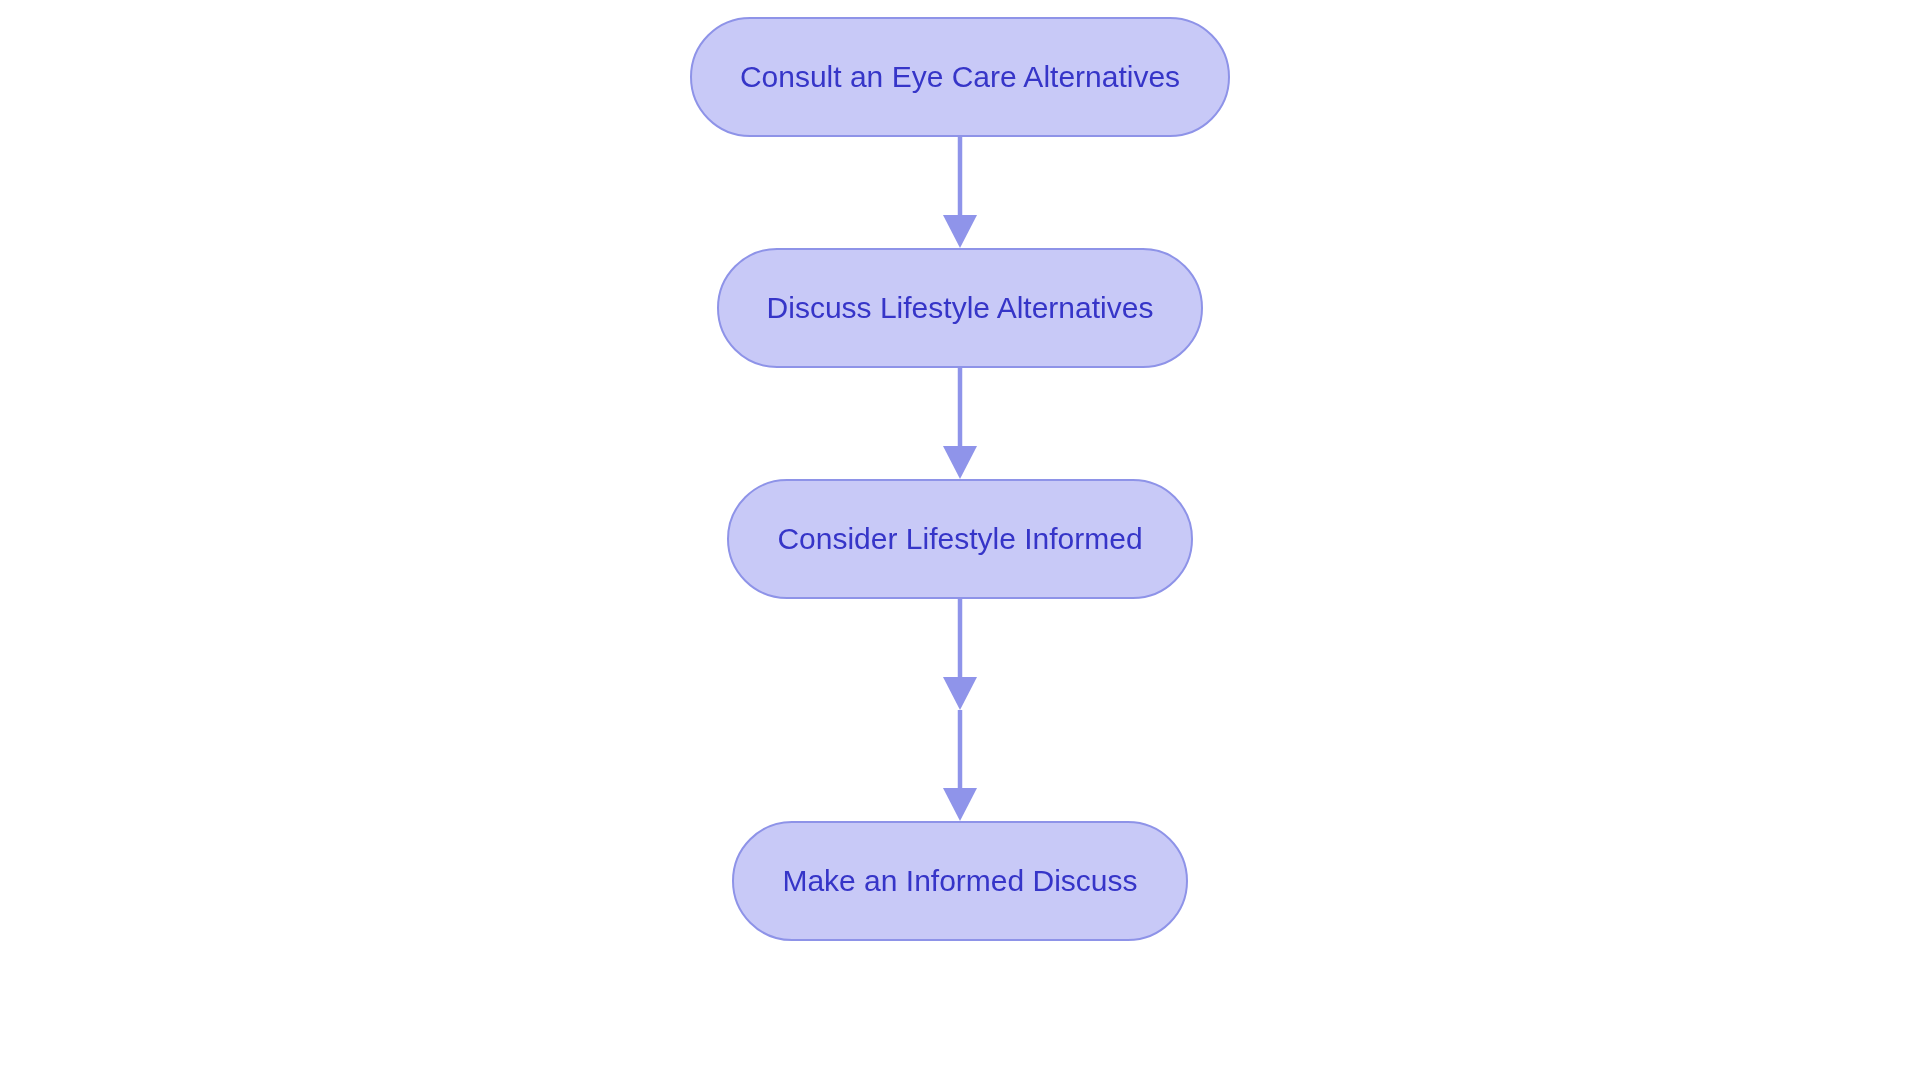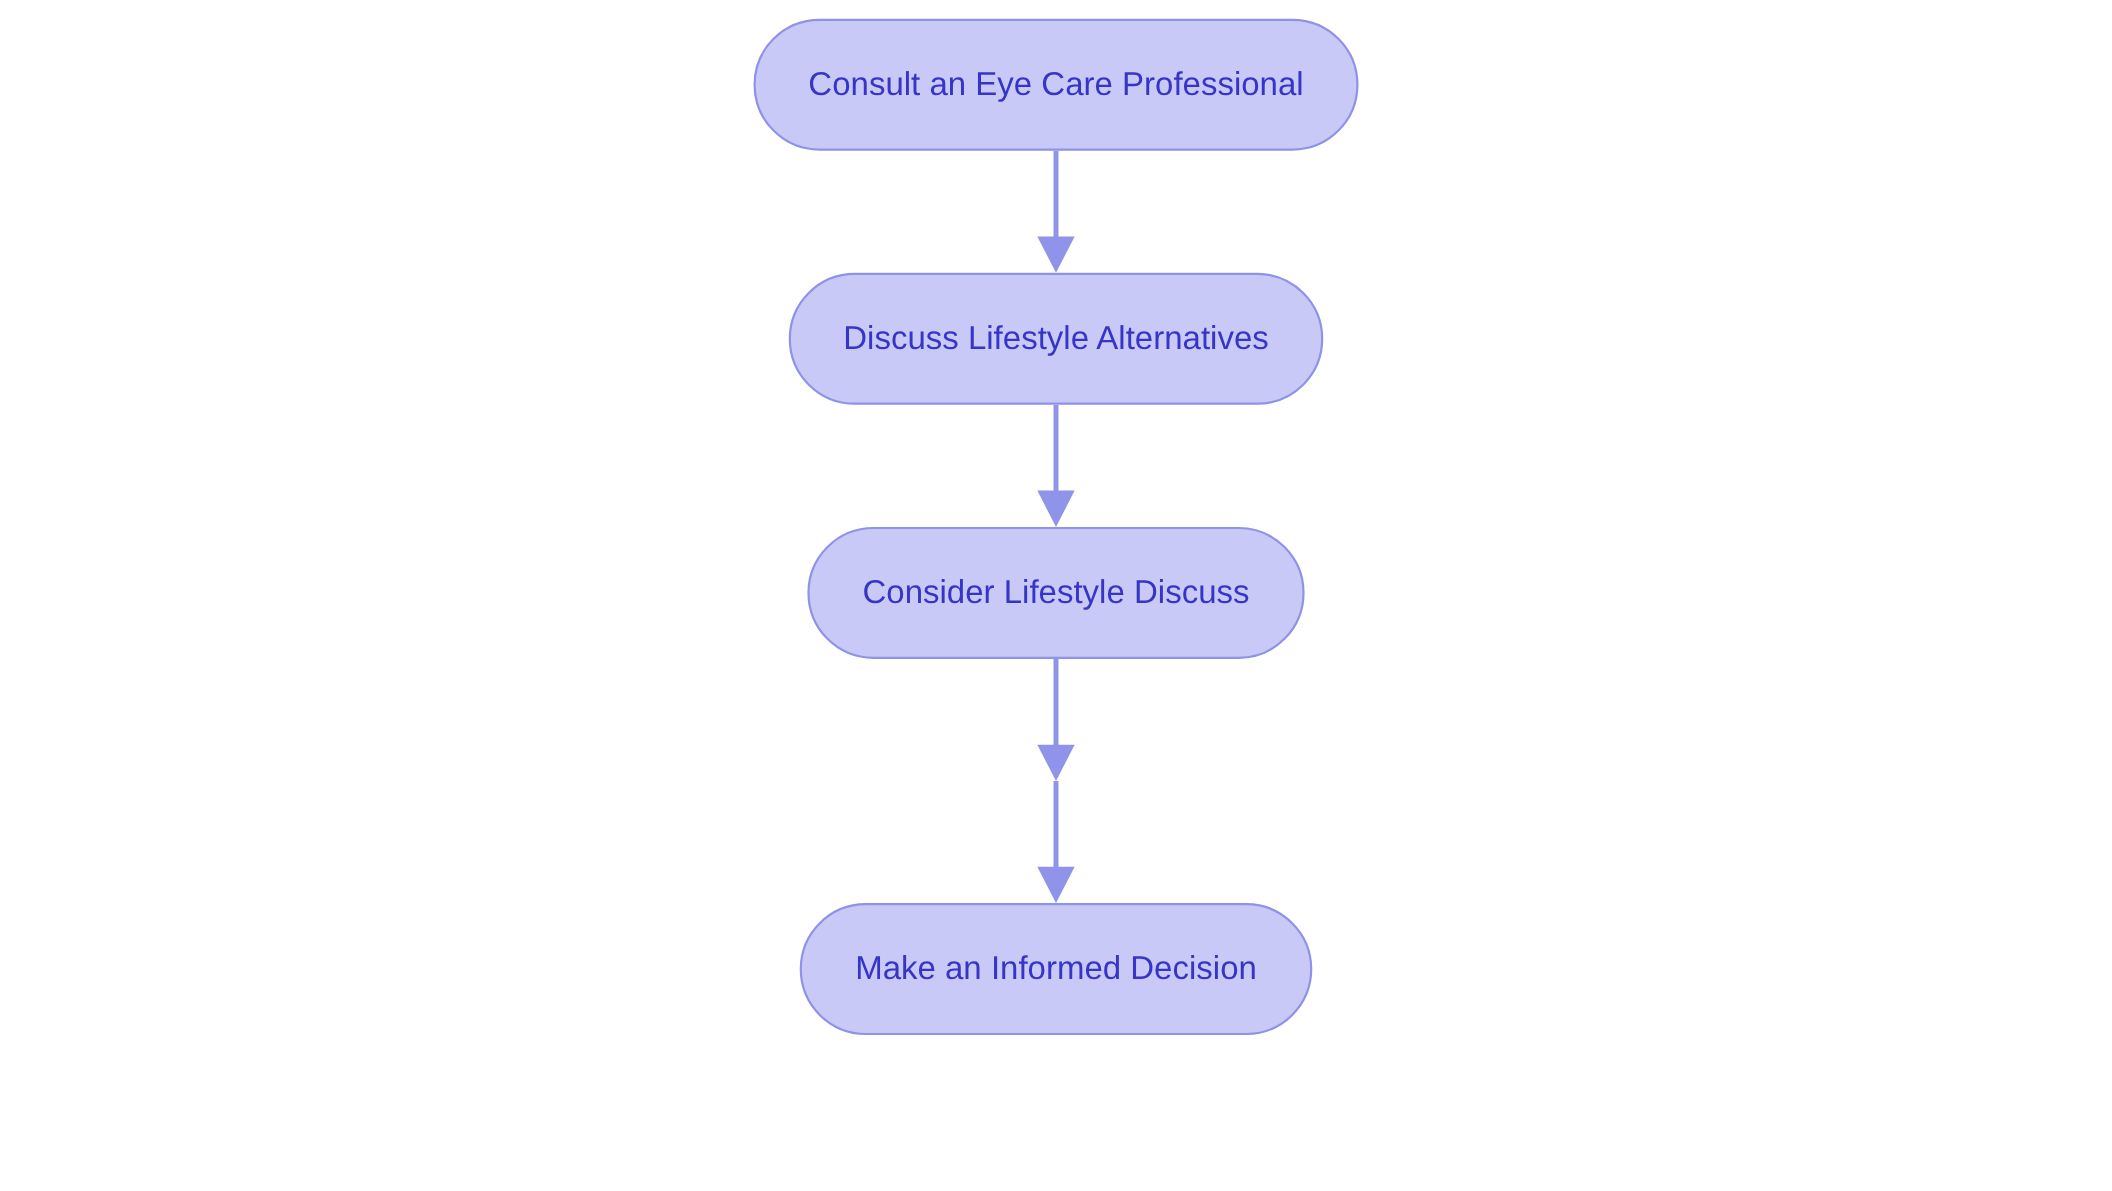--- a/index.html
+++ b/index.html
@@ -46,49 +46,49 @@
     display: block;
     flex: 0 0 auto;
   }
 </style>
 </head>
 <body>
 
 <div class="canvas">
 
   <div class="flow-node">
-    <span>Consult an Eye Care Professional</span>
+    <span>Consult an Eye Care Alternatives</span>
   </div>
 
   <svg class="connector" viewBox="0 0 44 111" aria-hidden="true">
     <line x1="22" y1="0" x2="22" y2="80" style="stroke:var(--arrow);stroke-width:4.5"></line>
     <polygon points="5,78 39,78 22,111" style="fill:var(--arrow)"></polygon>
   </svg>
 
   <div class="flow-node">
     <span>Discuss Lifestyle Alternatives</span>
   </div>
 
   <svg class="connector" viewBox="0 0 44 111" aria-hidden="true">
     <line x1="22" y1="0" x2="22" y2="80" style="stroke:var(--arrow);stroke-width:4.5"></line>
     <polygon points="5,78 39,78 22,111" style="fill:var(--arrow)"></polygon>
   </svg>
 
   <div class="flow-node">
-    <span>Consider Lifestyle Discuss</span>
+    <span>Consider Lifestyle Informed</span>
   </div>
 
   <svg class="connector" viewBox="0 0 44 111" aria-hidden="true">
     <line x1="22" y1="0" x2="22" y2="80" style="stroke:var(--arrow);stroke-width:4.5"></line>
     <polygon points="5,78 39,78 22,111" style="fill:var(--arrow)"></polygon>
   </svg>
 
 
   <svg class="connector" viewBox="0 0 44 111" aria-hidden="true">
     <line x1="22" y1="0" x2="22" y2="80" style="stroke:var(--arrow);stroke-width:4.5"></line>
     <polygon points="5,78 39,78 22,111" style="fill:var(--arrow)"></polygon>
   </svg>
 
   <div class="flow-node">
-    <span>Make an Informed Decision</span>
+    <span>Make an Informed Discuss</span>
   </div>
 
 </div>
 
 </body></html>

